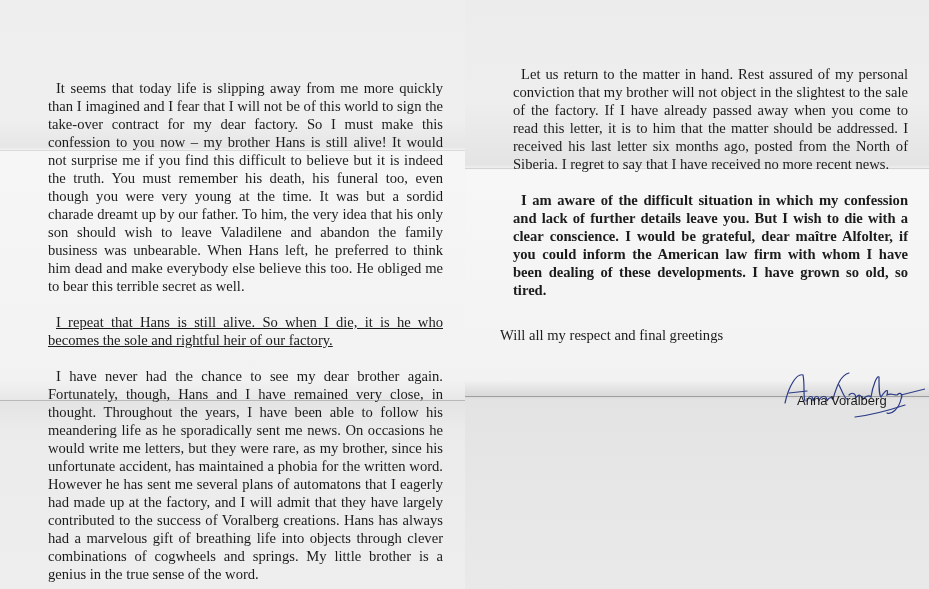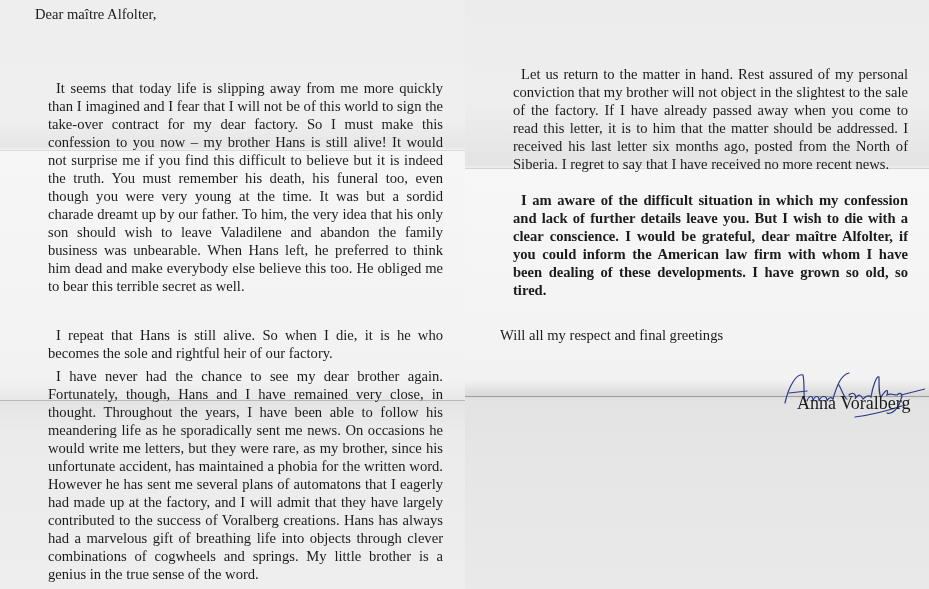--- a/index.html
+++ b/index.html
@@ -16,34 +16,33 @@
       #f2f2f2 380px, #d8d8d8 396px, #e3e3e3 400px, #e6e6e6 470px, #e9e9e9 589px);
   }
   .fold-line { position:absolute; left:0; right:0; height:1px; }
   .text { position:absolute; font-family:"Liberation Serif", "DejaVu Serif", serif;
     font-size:14.6px; line-height:18px; color:#1b1b1b; text-align:justify; }
   .left .text { left:35px; width:395px; }
   .right .text { left:35px; width:395px; }
   .para { margin:13px; text-indent:0; }
   .para.indented { text-indent:8px; }
   .sig-wrap { position:absolute; left:310px; top:365px; width:150px; height:60px; }
-  .sig-name { position:absolute; left:332px; top:393px; font-family:Liberation Serif, serif;
-    font-size:18px; color:#1b1b1b; }
+  .sig-name { position:absolute; left:332px; top:393px; font-family:Liberation Sans, sans-serif;
+    font-size:13px; color:#1b1b1b; }
 </style>
 </head>
 <body>
 
 <div class="page left">
   <div class="fold-line" style="top:150px;background:#dadada;"></div>
   <div class="fold-line" style="top:400px;background:#b8b8b8;"></div>
 
-  <div class="text" style="top:5px;">Dear maître Alfolter,</div>
 
   <p class="text para indented" style="top:66px;">It seems that today life is slipping away from me more quickly than I imagined and I fear that I will not be of this world to sign the take-over contract for my dear factory. So I must make this confession to you now – my brother Hans is still alive! It would not surprise me if you find this difficult to believe but it is indeed the truth. You must remember his death, his funeral too, even though you were very young at the time. It was but a sordid charade dreamt up by our father. To him, the very idea that his only son should wish to leave Valadilene and abandon the family business was unbearable. When Hans left, he preferred to think him dead and make everybody else believe this too. He obliged me to bear this terrible secret as well.</p>
-  <p class="text para indented" style="top:313px;">I repeat that Hans is still alive. So when I die, it is he who becomes the sole and rightful heir of our factory.</p>
+  <p class="text para indented" style="top:300px;text-decoration:underline;">I repeat that Hans is still alive. So when I die, it is he who becomes the sole and rightful heir of our factory.</p>
   <p class="text para indented" style="top:354px;">I have never had the chance to see my dear brother again. Fortunately, though, Hans and I have remained very close, in thought. Throughout the years, I have been able to follow his meandering life as he sporadically sent me news. On occasions he would write me letters, but they were rare, as my brother, since his unfortunate accident, has maintained a phobia for the written word. However he has sent me several plans of automatons that I eagerly had made up at the factory, and I will admit that they have largely contributed to the success of Voralberg creations. Hans has always had a marvelous gift of breathing life into objects through clever combinations of cogwheels and springs. My little brother is a genius in the true sense of the word.</p>
 </div>
 
 <div class="page right">
   <div class="fold-line" style="top:168px;background:#d4d4d4;"></div>
   <div class="fold-line" style="top:396px;background:#9e9e9e;"></div>
 
   <p class="text para indented" style="top:52px;">Let us return to the matter in hand. Rest assured of my personal conviction that my brother will not object in the slightest to the sale of the factory. If I have already passed away when you come to read this letter, it is to him that the matter should be addressed. I received his last letter six months ago, posted from the North of Siberia. I regret to say that I have received no more recent news.</p>
   <p class="text para indented" style="top:178px;font-weight:bold;">I am aware of the difficult situation in which my confession and lack of further details leave you. But I wish to die with a clear conscience. I would be grateful, dear maître  Alfolter, if you could inform the American law firm with whom I have been dealing of these developments. I have grown so old, so tired.</p>
   <div class="text" style="top:286px;text-align:left;margin-top:40px;">Will all my respect and final greetings</div>

